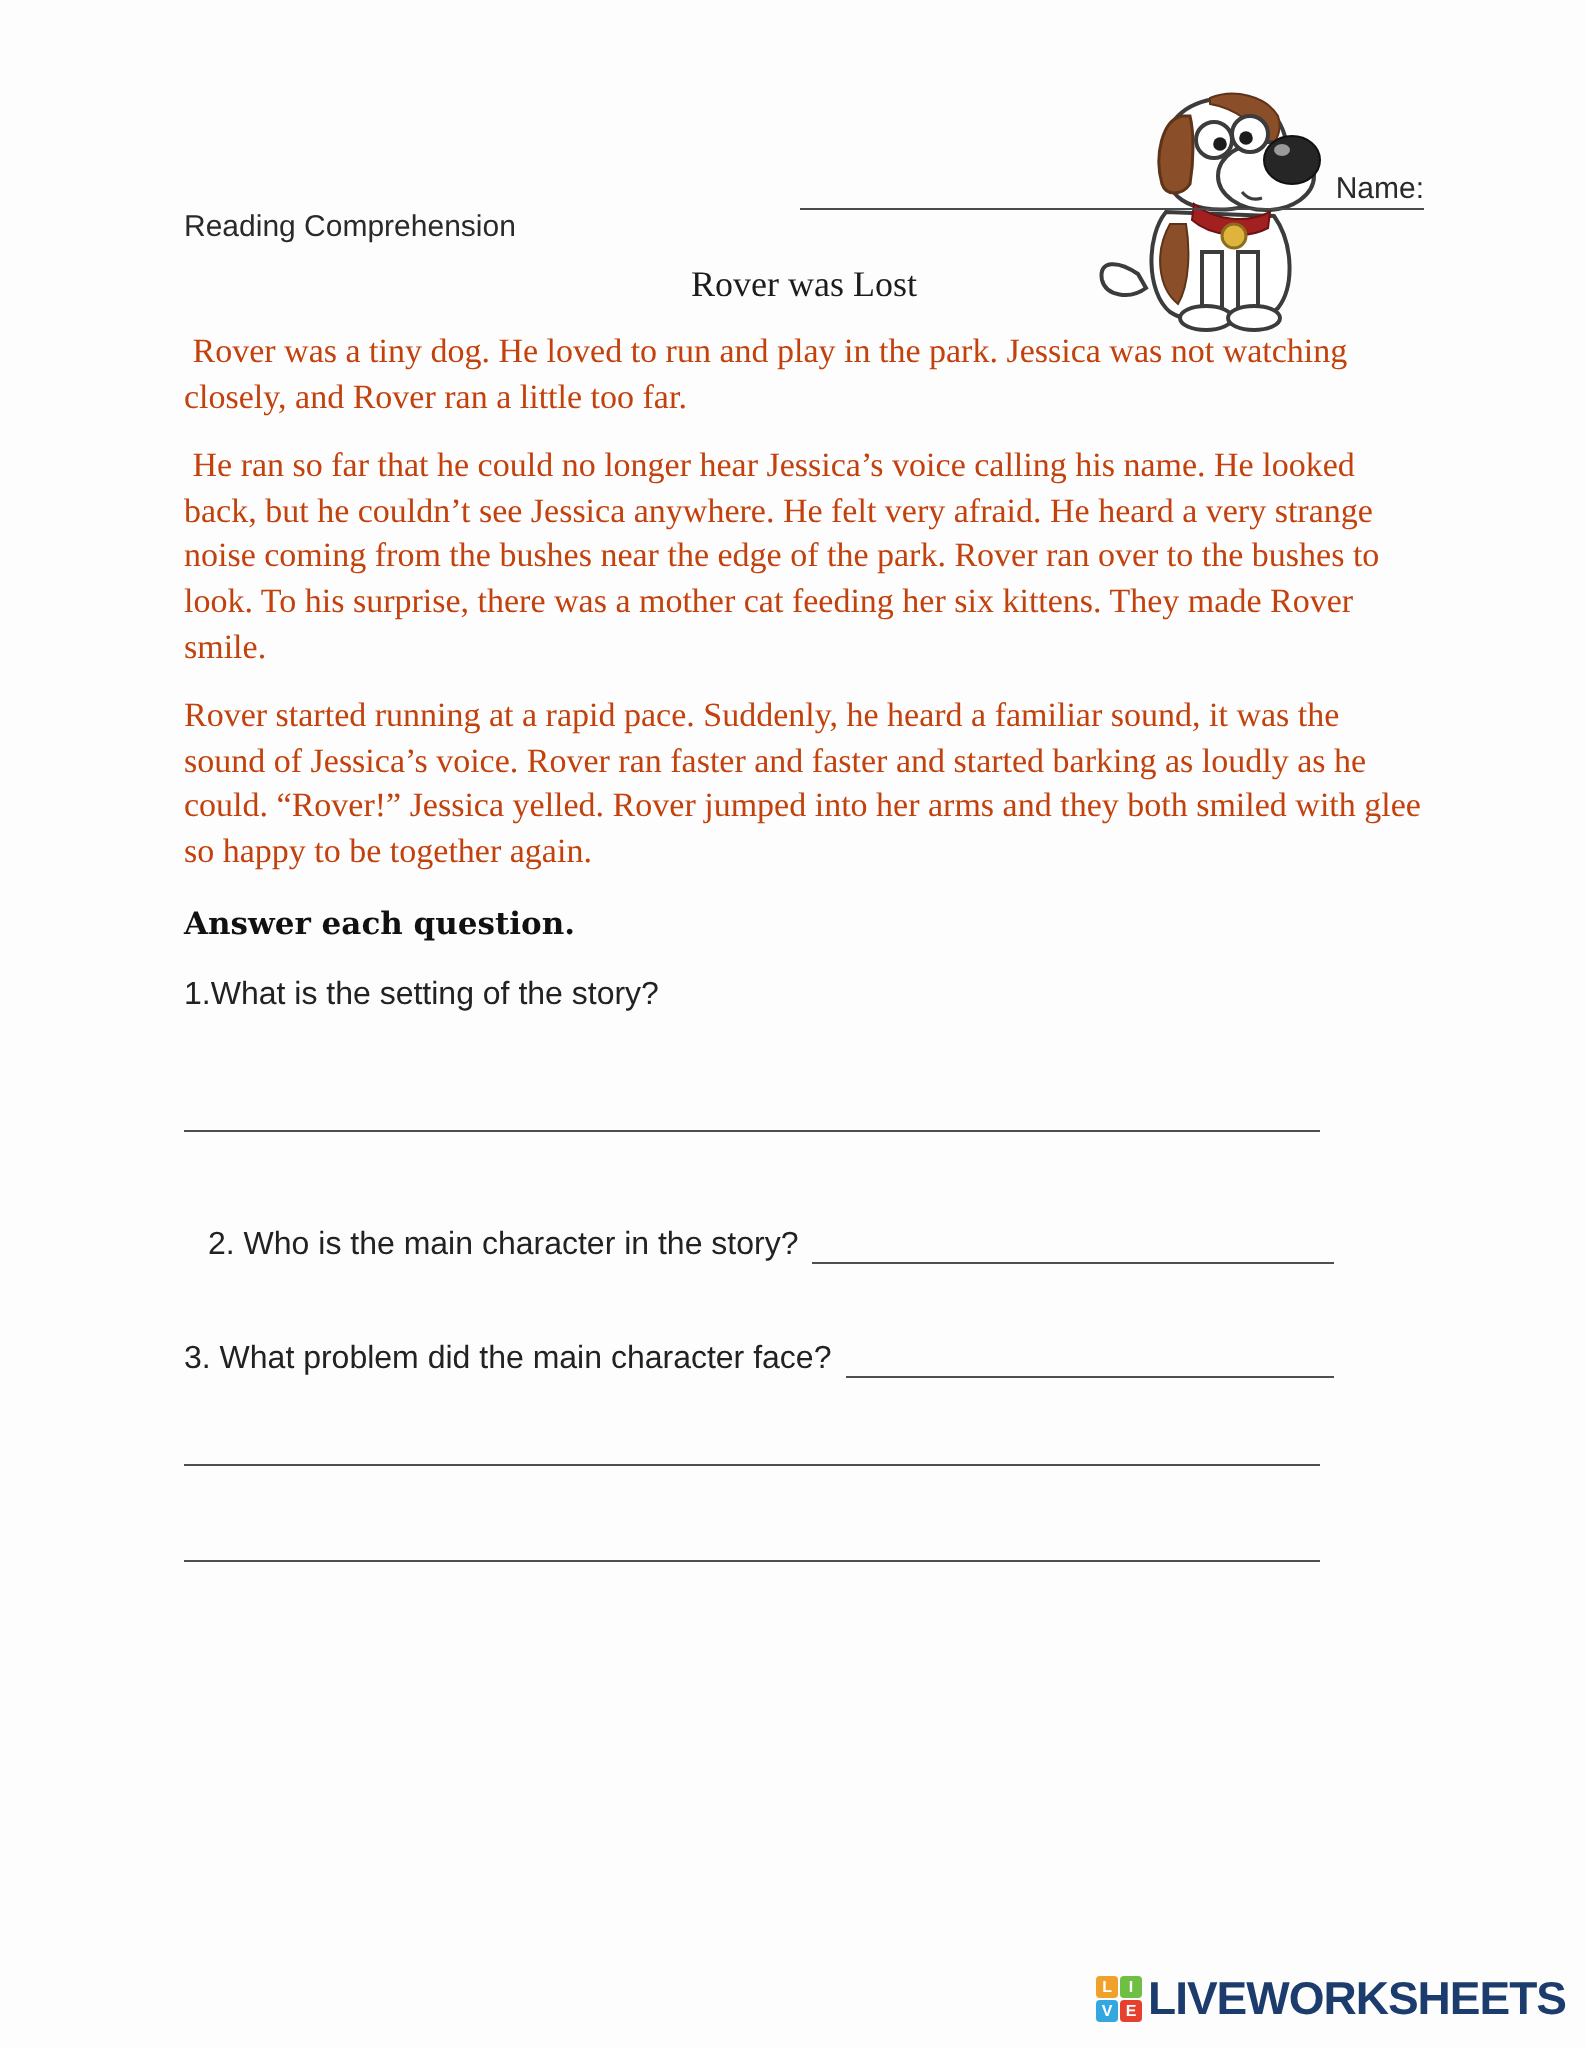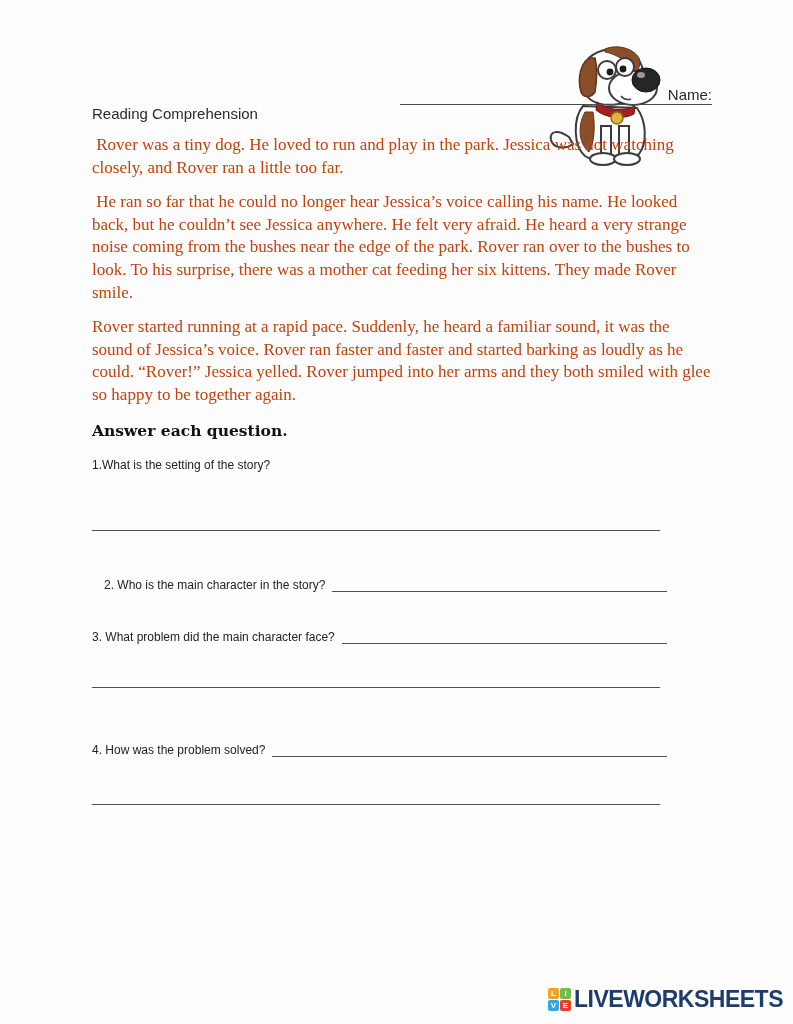--- a/index.html
+++ b/index.html
@@ -64,21 +64,21 @@
   .instruction{
     margin-top:14px;
     font-family:"DejaVu Serif", serif;
     font-weight:bold;
     font-size:15.5px;
     color:#111;
   }
   
   .questions{
     font-family:"Liberation Sans", sans-serif;
-    font-size:12px;
+    font-size:16px;
     color:#222;
     width:575px;
   }
   .q-row{
     display:flex;
     align-items:flex-end;
     white-space:nowrap;
   }
   .q1{margin-top:18px;}
   .q2{margin-top:46px;margin-left:12px;}
@@ -177,20 +177,21 @@
 
   <div class="content">
 
     <div class="name-row">
       <span>Name:</span>
         <span class="name-underline"></span>
     </div>
 
     <div class="subject">Reading Comprehension</div>
 
+    <div class="subtitle">Rover was Lost</div>
 
     <div class="story">
       <p> Rover was a tiny dog. He loved to run and play in the park. Jessica was not watching closely, and Rover ran a little too far.</p>
       <p> He ran so far that he could no longer hear Jessica’s voice calling his name. He looked back, but he couldn’t see Jessica anywhere. He felt very afraid. He heard a very strange noise coming from the bushes near the edge of the park. Rover ran over to the bushes to look. To his surprise, there was a mother cat feeding her six kittens. They made Rover smile.</p>
       <p>Rover started running at a rapid pace. Suddenly, he heard a familiar sound, it was the sound of Jessica’s voice. Rover ran faster and faster and started barking as loudly as he could. “Rover!” Jessica yelled. Rover jumped into her arms and they both smiled with glee so happy to be together again.</p>
     </div>
 
     <div class="instruction">Answer each question.</div>
 
     <div class="questions">
@@ -203,24 +204,20 @@
         <span>2. Who is the main character in the story?</span>
         <span class="inline-blank"></span>
       </div>
 
       <div class="q-row q3">
         <span>3. What problem did the main character face?</span>
         <span class="inline-blank"></span>
       </div>
       <div class="answer-line al3"></div>
 
-      <div class="q-row q4">
-        <span>4. How was the problem solved?</span>
-        <span class="inline-blank"></span>
-      </div>
       <div class="answer-line al4"></div>
     </div>
   </div>
 
   <div class="footer">
     <div class="logo-grid">
       <span class="logo-cell" style="background-color: rgb(240, 161, 44);">L</span>
       <span class="logo-cell" style="background-color: rgb(111, 191, 68);">I</span>
       <span class="logo-cell" style="background-color: rgb(51, 167, 224);">V</span>
       <span class="logo-cell" style="background-color: rgb(230, 64, 47);">E</span>

